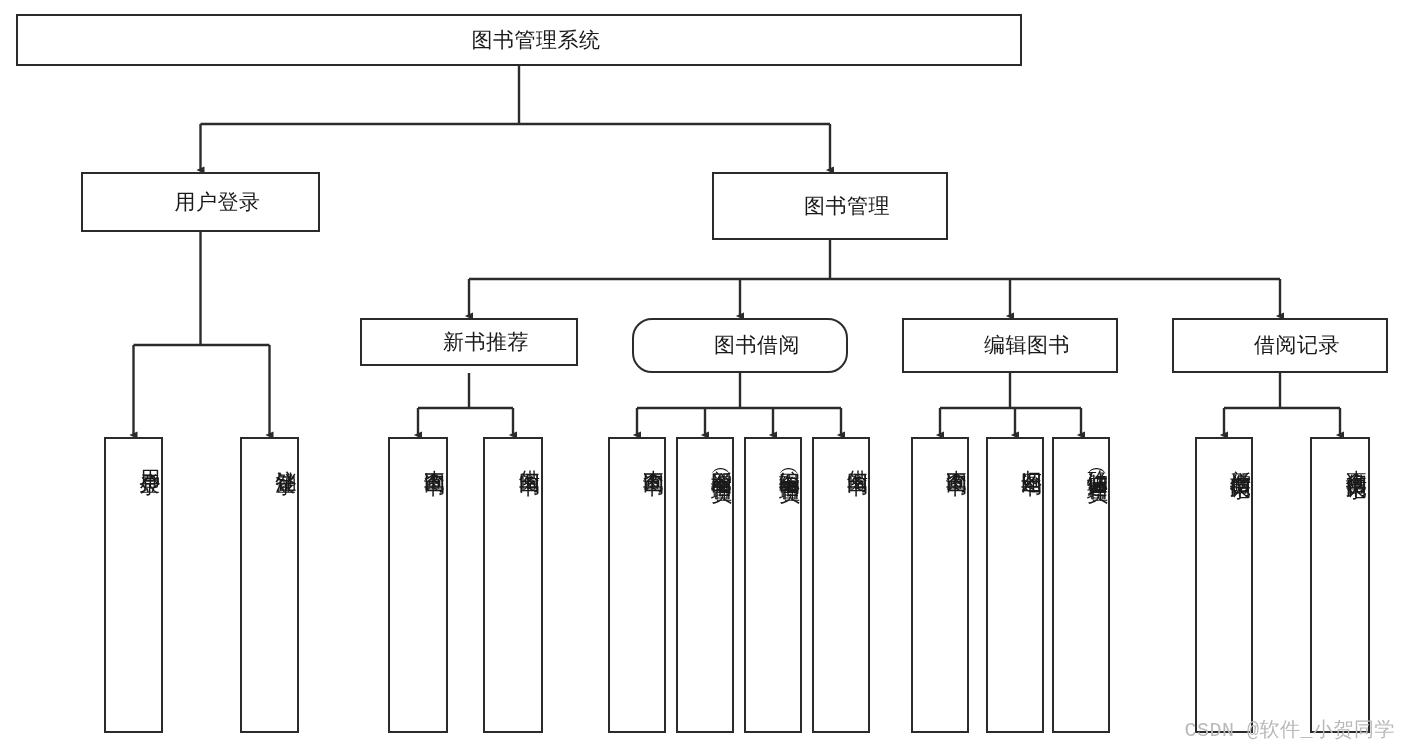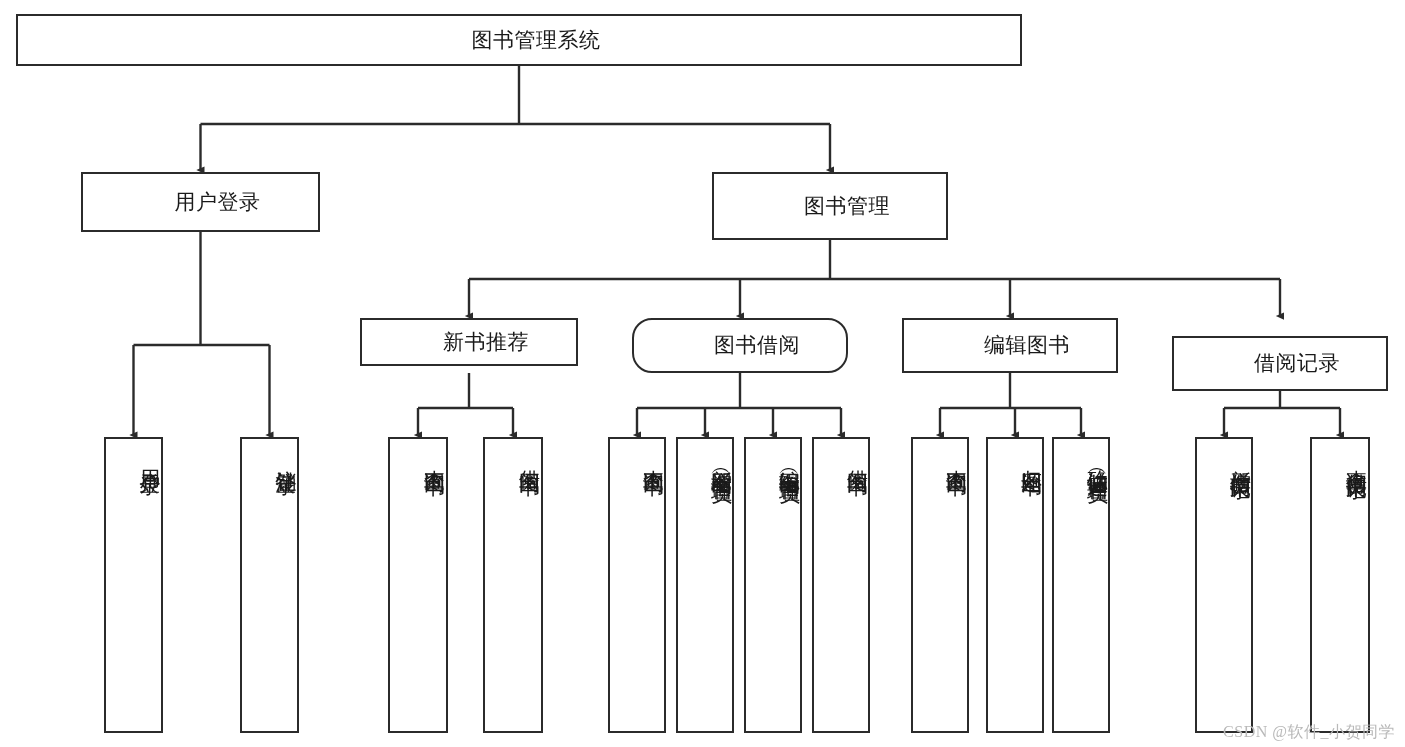--- a/index.html
+++ b/index.html
@@ -58,25 +58,25 @@
     writing-mode: vertical-rl;
     text-orientation: upright;
     font-size: 21px;
     letter-spacing: 2px;
     line-height: 1;
   }
   #watermark {
     position: absolute;
     right: 10px;
     bottom: 4px;
-    font-size: 16px;
+    font-size: 20px;
     color: #b9b9b9;
     letter-spacing: 0.5px;
     white-space: nowrap;
-    font-family: Liberation Serif, serif;
+    font-family: Liberation Mono, monospace;
   }
 </style>
 </head>
 <body>
 
 <div id="diagram-root">
   <svg id="edge-layer" viewBox="0 0 1405 747" xmlns="http://www.w3.org/2000/svg">
     <defs>
       <marker id="arrowhead" markerWidth="9" markerHeight="9" refX="4.2" refY="4.4" orient="auto" markerUnits="userSpaceOnUse">
         <path d="M 0.6 0.4 L 8 0.4 L 4.3 8.6 Z" fill="#2b2b2b"></path>
@@ -130,21 +130,21 @@
       </div>
       <div class="node horiz" style="left: 360px; top: 318px; width: 218px; height: 48px;">
         <span class="node-label">新书推荐</span>
       </div>
       <div class="node horiz" style="left: 632px; top: 318px; width: 216px; height: 55px; border-radius: 20px;">
         <span class="node-label">图书借阅</span>
       </div>
       <div class="node horiz" style="left: 902px; top: 318px; width: 216px; height: 55px;">
         <span class="node-label">编辑图书</span>
       </div>
-      <div class="node horiz" style="left: 1172px; top: 336px; width: 216px; height: 55px;">
+      <div class="node horiz" style="left: 1172px; top: 318px; width: 216px; height: 55px;">
         <span class="node-label">借阅记录</span>
       </div>
       <div class="node vert" style="left: 104px; top: 437px; width: 59px; height: 296px;">
         <span class="node-label">用户登录</span>
       </div>
       <div class="node vert" style="left: 240px; top: 437px; width: 59px; height: 296px;">
         <span class="node-label">注销登录</span>
       </div>
       <div class="node vert" style="left: 388px; top: 437px; width: 60px; height: 296px;">
         <span class="node-label">查询图书</span>

